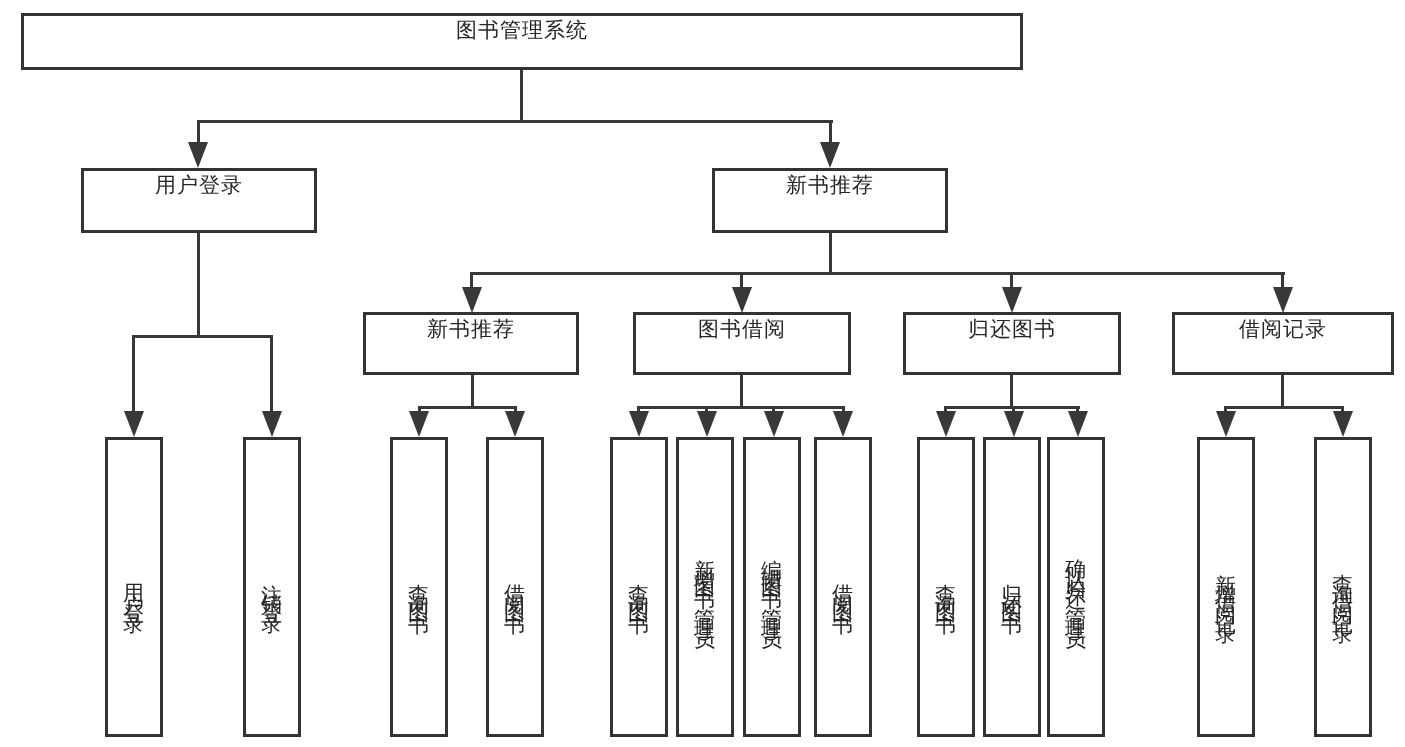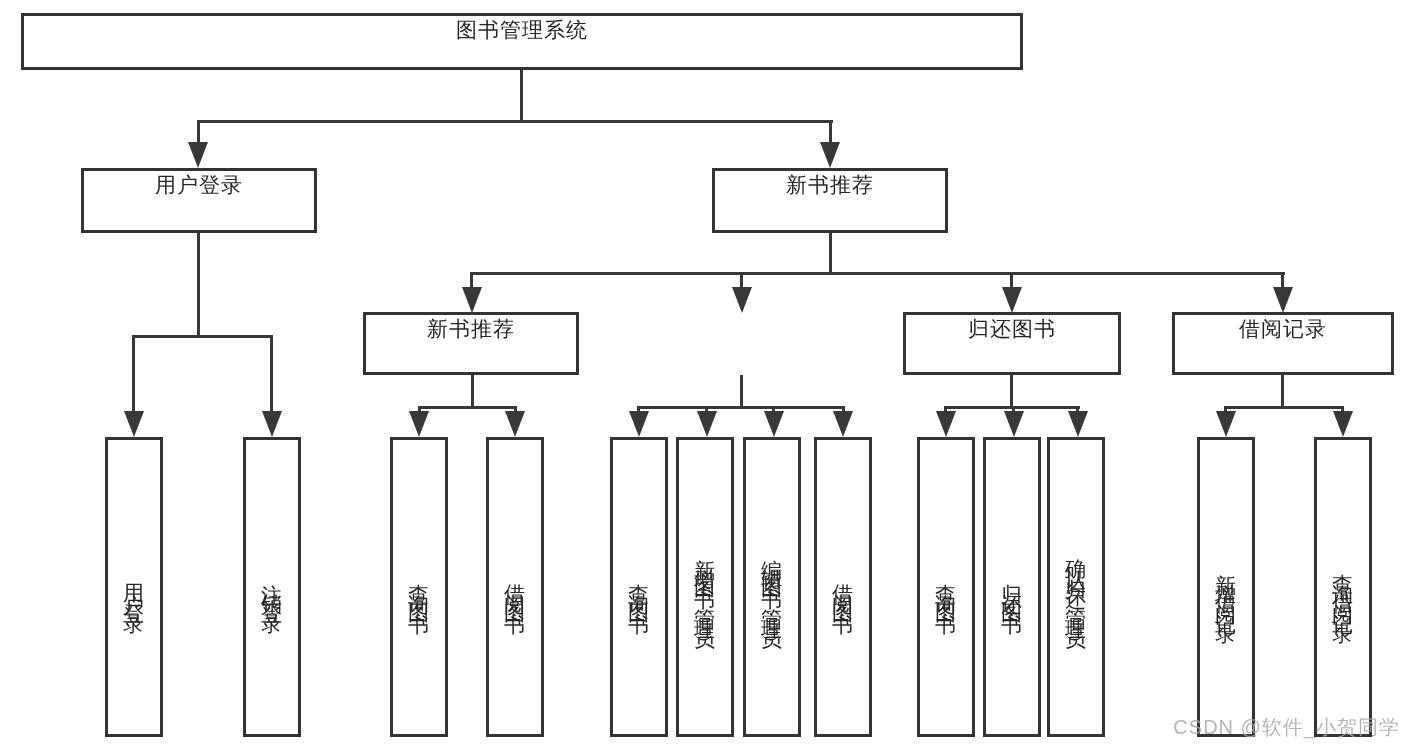--- a/index.html
+++ b/index.html
@@ -74,20 +74,23 @@
   <div class="arrow" style="left:462px;top:287px;"></div>
   <div class="vline" style="left:740px;top:272px;height:16px;"></div>
   <div class="arrow" style="left:732px;top:287px;"></div>
   <div class="vline" style="left:1010px;top:272px;height:16px;"></div>
   <div class="arrow" style="left:1002px;top:287px;"></div>
   <div class="vline" style="left:1281px;top:272px;height:16px;"></div>
   <div class="arrow" style="left:1273px;top:287px;"></div>
 
   <div class="box" style="left:363px;top:312px;width:216px;height:63px;">
     <span>新书推荐</span>
+  </div>
+  <div class="box" style="left:633px;top:312px;width:218px;height:63px;">
+    <span>图书借阅</span>
   </div>
   <div class="box" style="left:903px;top:312px;width:218px;height:63px;">
     <span>归还图书</span>
   </div>
   <div class="box" style="left:1172px;top:312px;width:222px;height:63px;">
     <span>借阅记录</span>
   </div>
 
   <div class="vline" style="left:471px;top:375px;height:33px;"></div>
   <div class="hline" style="left:418px;top:406px;width:98px;"></div>
@@ -160,15 +163,14 @@
     <span>确认归还（管理员）</span>
   </div>
 
   <div class="vbox" style="left:1197px;top:437px;width:58px;height:300px;">
     <span>新增借阅记录</span>
   </div>
   <div class="vbox" style="left:1314px;top:437px;width:58px;height:300px;">
     <span>查询借阅记录</span>
   </div>
 
-  <div class="watermark">CSDN @软件_小贺同学</div>
 
 </div>
 
 </body></html>

